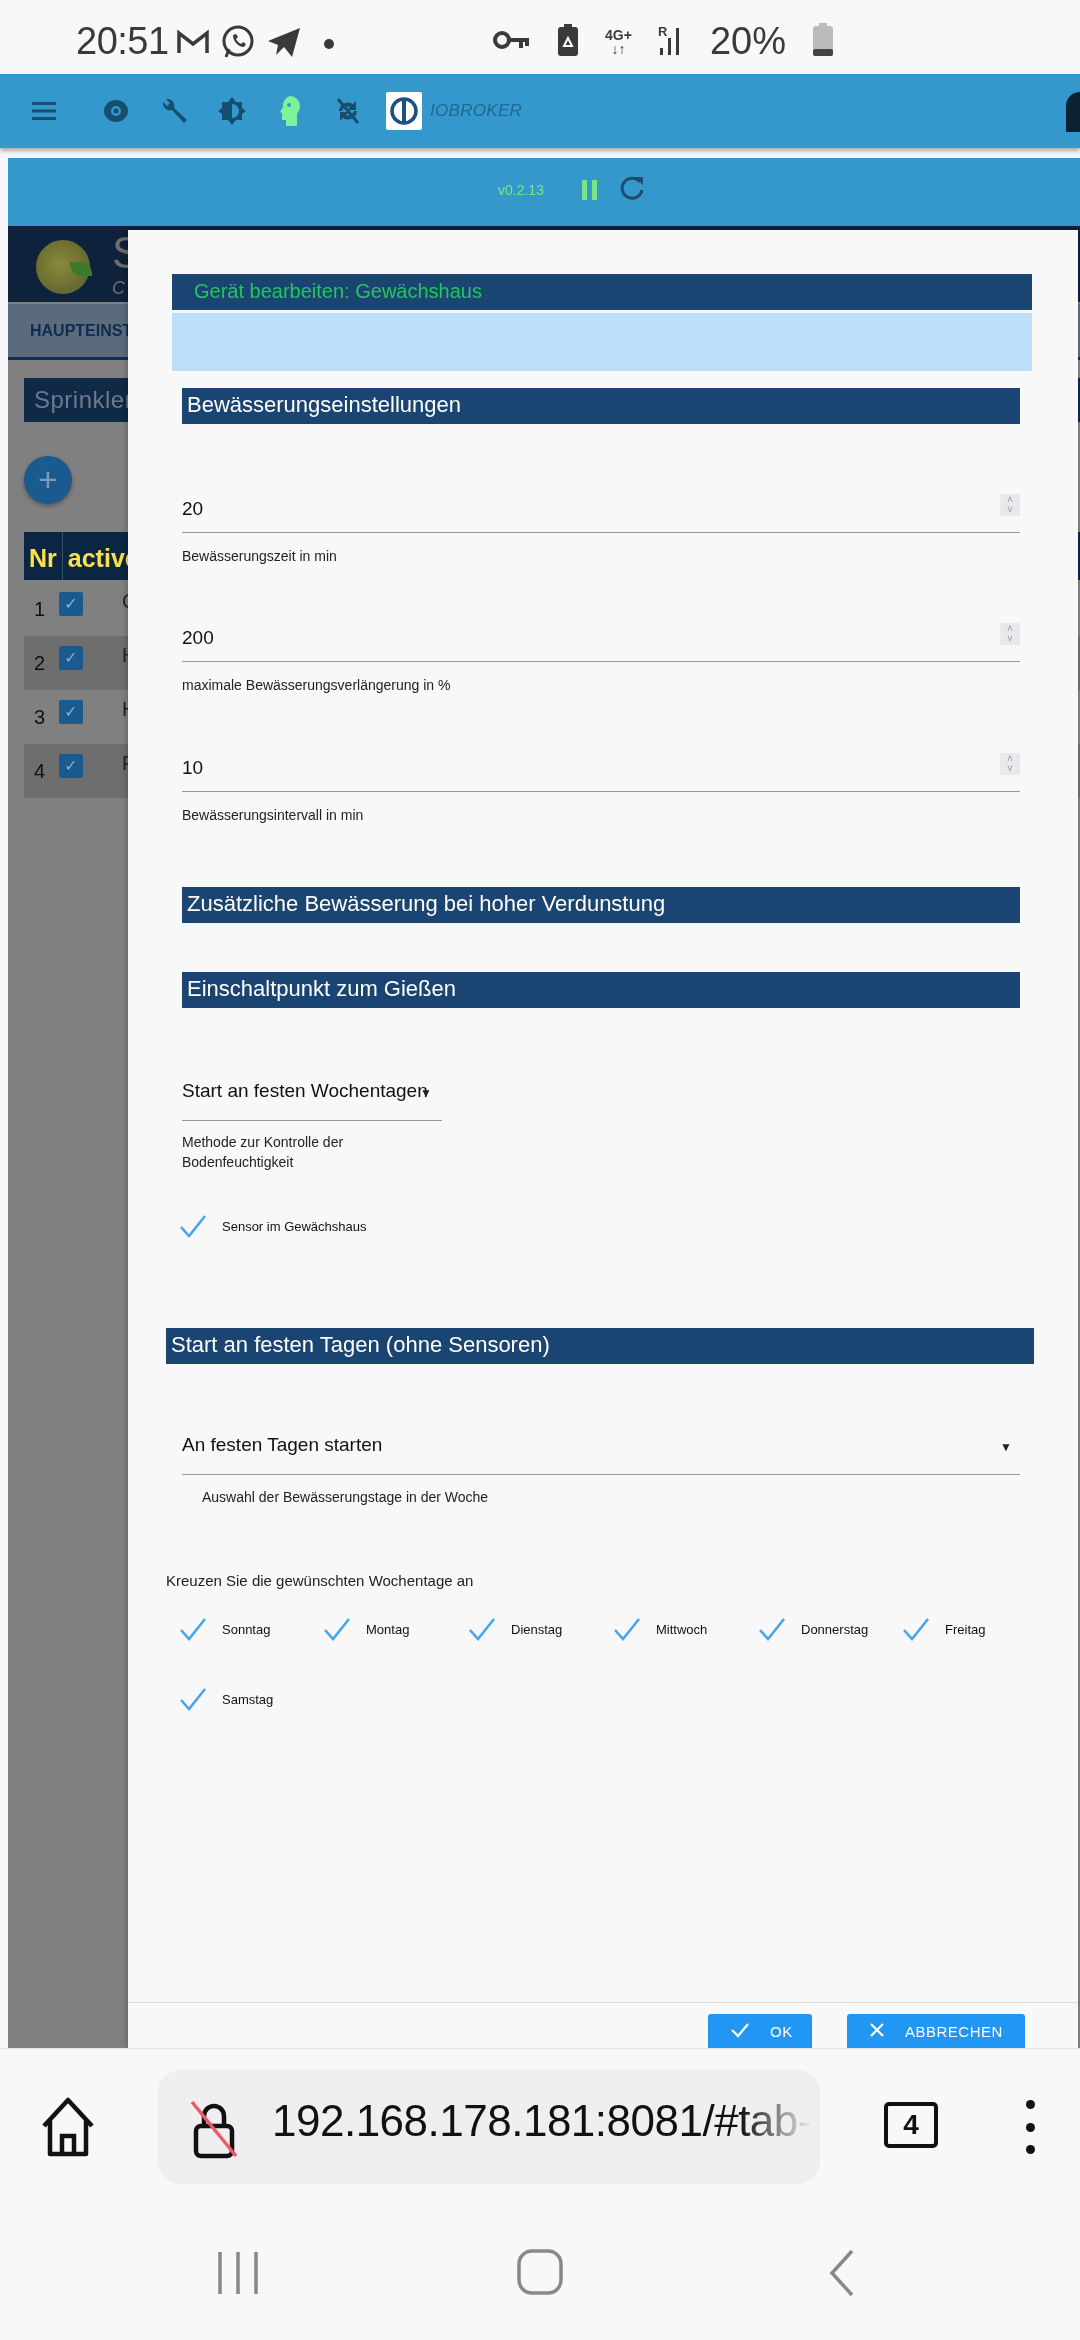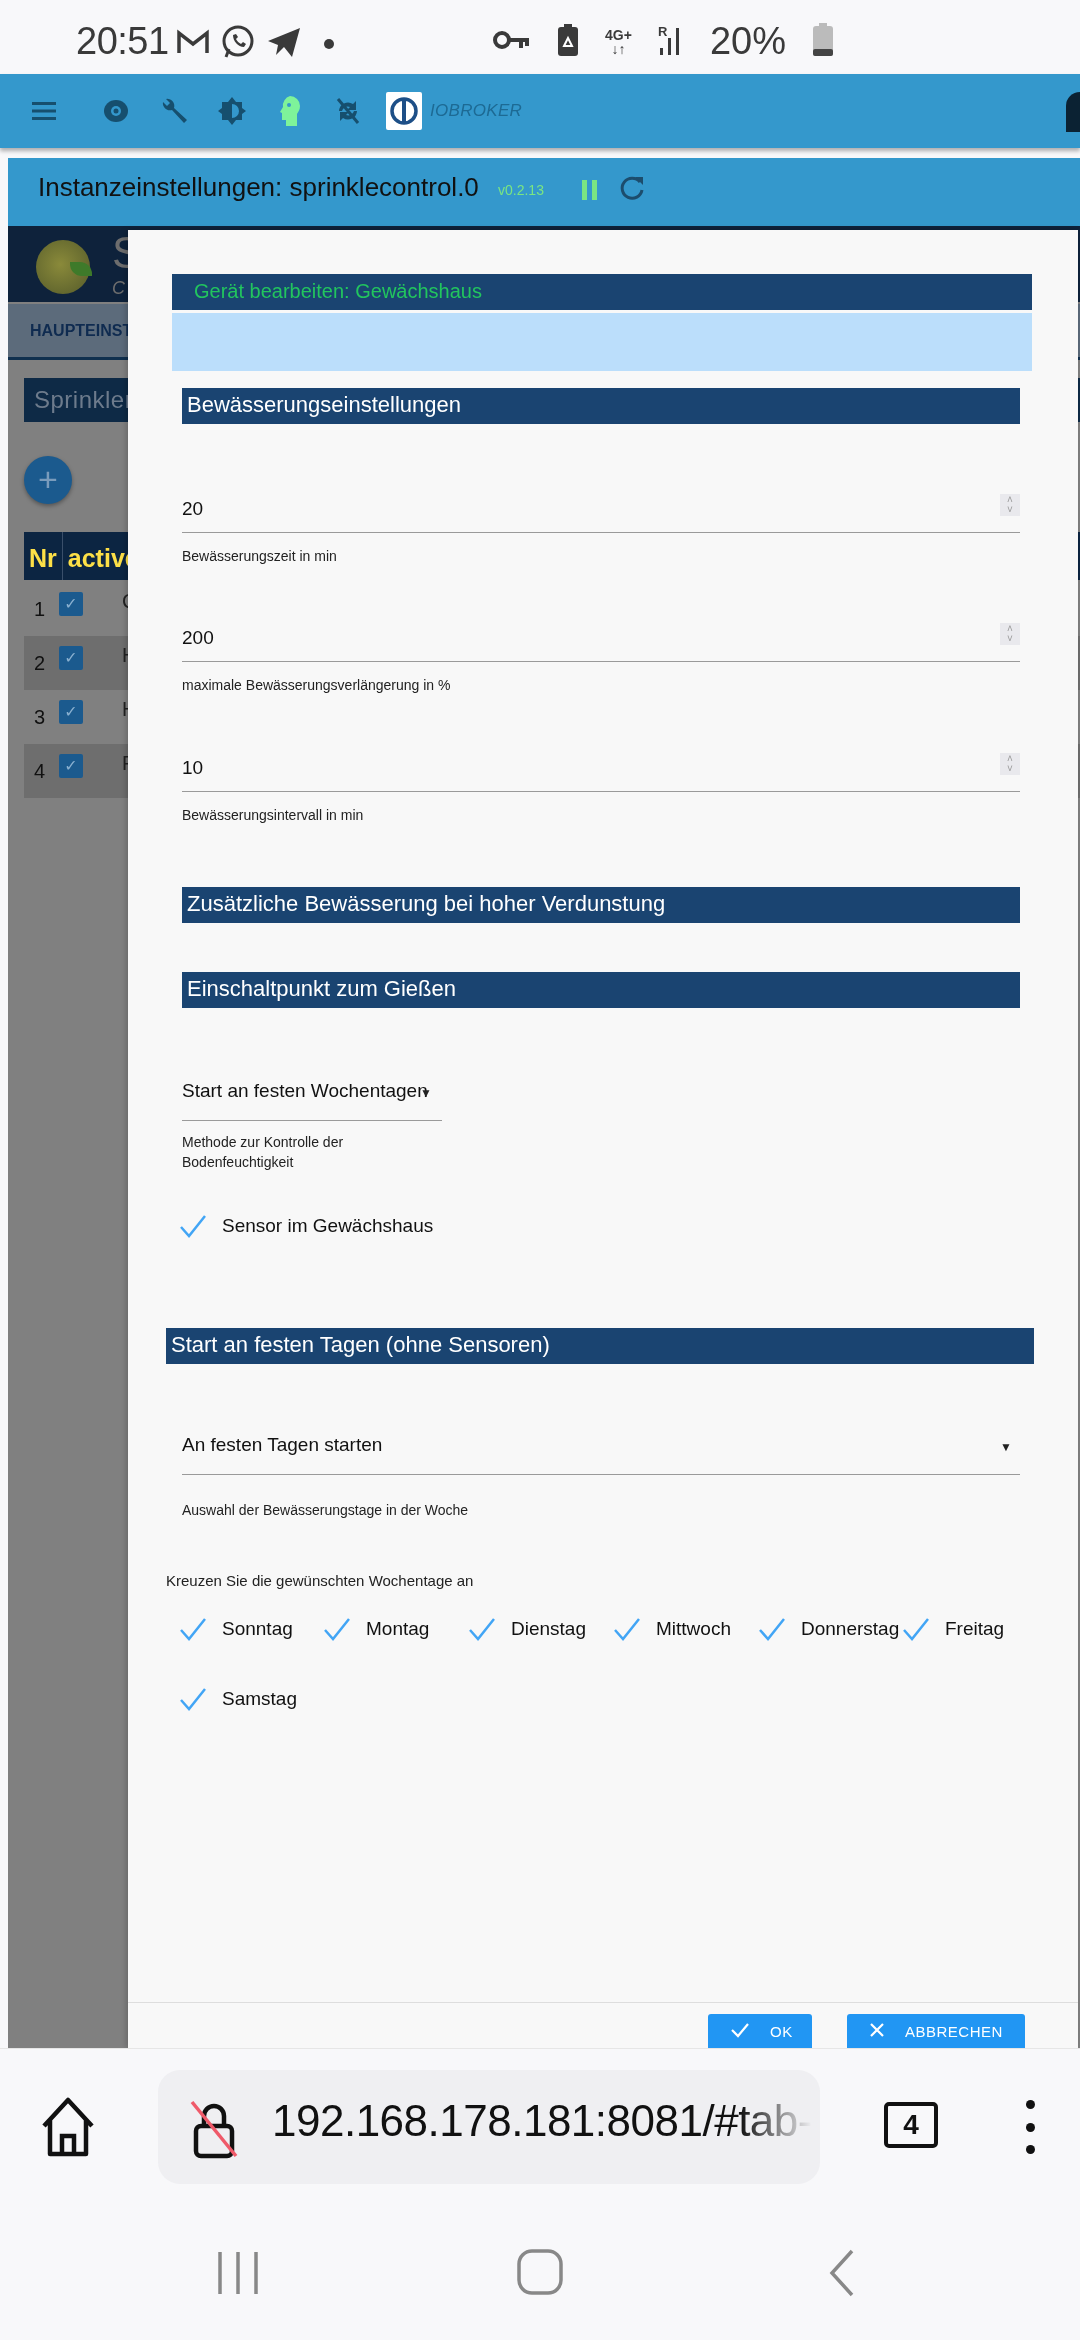--- a/index.html
+++ b/index.html
@@ -65,21 +65,21 @@
   .numfield .help { position: absolute; left: 0; top: 50px; font-size: 14px; color: #222; text-align: right; }
 
   .selfield { position: absolute; }
   .selfield .val { position: absolute; left: 0; top: 0; font-size: 19px; color: #111; white-space: nowrap; }
   .selfield .arrow { position: absolute; font-size: 12px; color: #222; }
   .selfield .line { position: absolute; left: 0; right: 0; height: 1px; background: #9a9a9a; }
   .selfield .help { position: absolute; left: 0; font-size: 14px; color: #222; line-height: 20px; }
 
   .chk { position: absolute; display: flex; align-items: center; }
   .chk .mark { width: 30px; height: 30px; display: flex; align-items: center; justify-content: center; margin-right: 14px; }
-  .chk .lbl { font-size: 19px; color: #111; white-space: nowrap; }
+  .chk .lbl { font-size: 13px; color: #111; white-space: nowrap; }
 
   .weekday-hint { position: absolute; left: 166px; top: 1572px; font-size: 15px; color: #222; }
 
   .footer-line { position: absolute; left: 128px; top: 2002px; width: 950px; height: 1px; background: #ddd; }
   .btn { position: absolute; top: 2014px; height: 34px; background: #2196f3; color: #fff; border-radius: 3px 3px 0 0; display: flex; align-items: center; font-size: 15px; letter-spacing: 0.5px; padding-left: 22px; gap: 20px; }
 
   
   .browser { position: absolute; left: 0; top: 2048px; width: 1080px; height: 152px; background: #f8f8fa; border-top: 1px solid #e6e6e6; }
   .url-pill { position: absolute; left: 158px; top: 2070px; width: 662px; height: 114px; background: #efeff2; border-radius: 22px; }
   .url-text { position: absolute; left: 272px; top: 2096px; font-size: 44px; color: #111; white-space: nowrap; width: 540px; overflow: hidden; letter-spacing: -0.5px; }
@@ -196,21 +196,20 @@
           <circle cx="15" cy="16" r="12" fill="none" stroke="#1d4f87" stroke-width="3.5"></circle>
           <rect x="13" y="4" width="4" height="24" fill="#1d4f87"></rect>
         </svg>
     </span>
     <span class="iob-text">IOBROKER</span>
   </div>
   <span class="ab-avatar"></span>
 </div>
 
 <div class="inst-header">
-  <span class="inst-title">Instanzeinstellungen: sprinklecontrol.0</span>
   <span class="inst-ver">v0.2.13</span>
   <span class="inst-pause">
       <span></span>
       <span></span>
     </span>
   <span class="inst-refresh">
     <svg width="28" height="28" viewBox="0 0 28 28">
         <path d="M22 8a10 10 0 1 0 2 8" fill="none" stroke="#1c4d6d" stroke-width="3"></path>
         <path d="M17 3h8v8z" fill="#1c4d6d"></path>
       </svg>
@@ -305,21 +304,21 @@
   </span>
   <span class="lbl">Sensor im Gewächshaus</span>
 </div>
 
 <div class="sect" style="left:166px;top:1328px;width:868px;">Start an festen Tagen (ohne Sensoren)</div>
 
 <div class="selfield" style="left:182px;top:1434px;width:838px;height:70px;">
   <span class="val">An festen Tagen starten</span>
   <span class="arrow" style="right:8px;top:6px;">▼</span>
   <div class="line" style="top:40px;"></div>
-  <span class="help" style="top:66px;">Auswahl der Bewässerungstage in der Woche</span>
+  <span class="help" style="top:53px;margin-left:20px;">Auswahl der Bewässerungstage in der Woche</span>
 </div>
 
 <span class="weekday-hint">Kreuzen Sie die gewünschten Wochentage an</span>
 
 <div class="chk" style="left:178px;top:1614px;">
   <span class="mark">
       <svg width="28" height="24" viewBox="0 0 28 24">
         <path d="M2 13l8 9L26 2" fill="none" stroke="#42a5f5" stroke-width="2.5"></path>
       </svg>
     </span>

